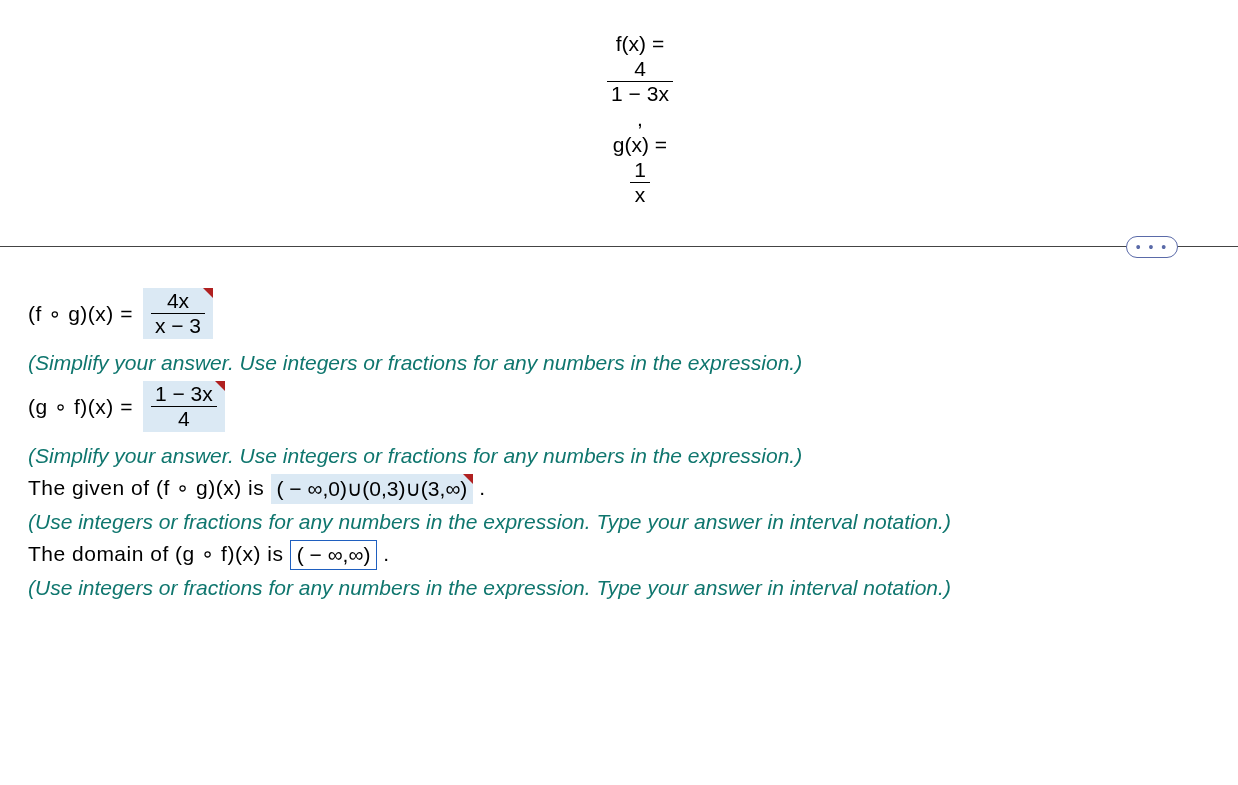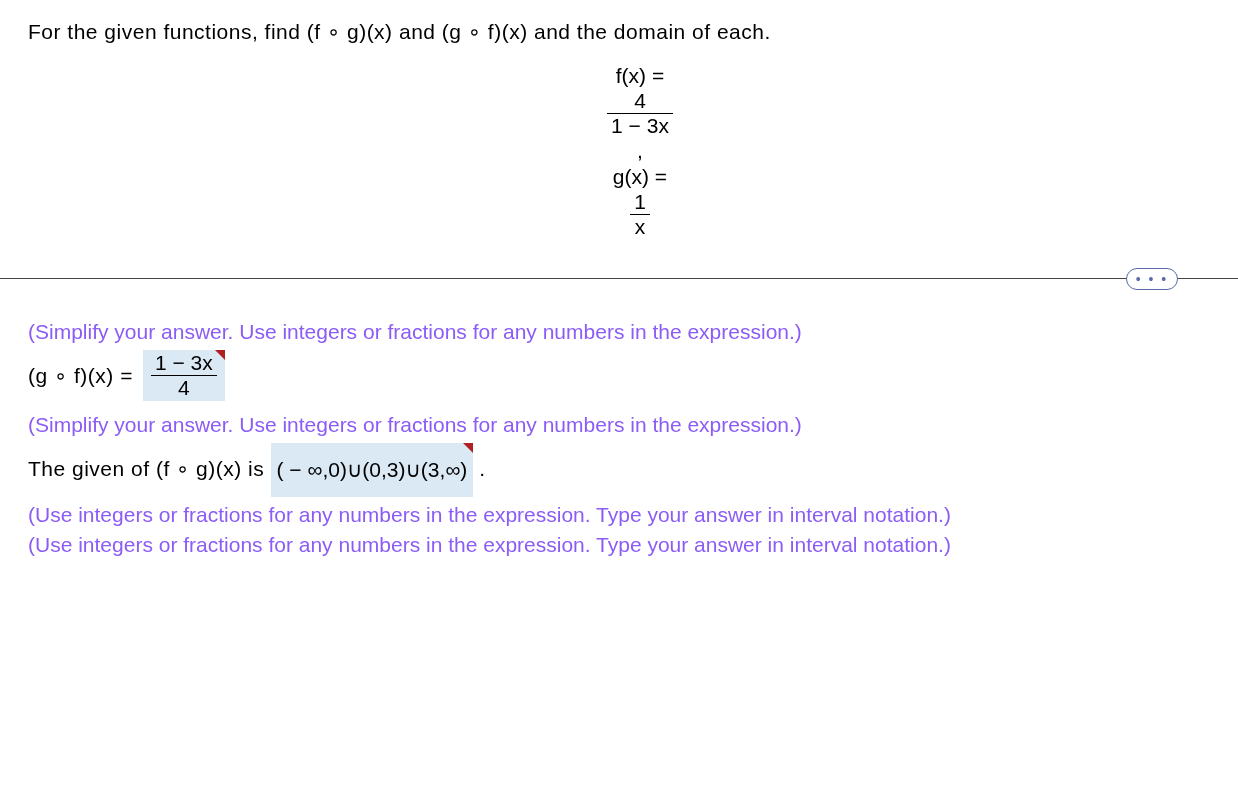--- a/index.html
+++ b/index.html
@@ -69,28 +69,29 @@
     justify-content: center;
     color: #5a6aa8;
     font-size: 14px;
     letter-spacing: 2px;
     cursor: pointer;
   }
   .answer-block {
     margin-bottom: 12px;
   }
   .instr {
-    color: #8b5cf6;
+    color: #0f766e;
     margin-bottom: 22px;
+    font-style: italic;
   }
   .answer-box {
     display: inline-block;
     vertical-align: middle;
     background: #dbe9f4;
-    padding: 15px 6px;
+    padding: 3px 6px;
     position: relative;
   }
   .answer-box.frac-box {
     padding: 2px 6px 2px 6px;
   }
   .answer-box .earmark {
     position: absolute;
     top: 0; right: 0;
     width: 0; height: 0;
     border-top: 10px solid #b02020;
@@ -110,23 +111,20 @@
   }
   .comp {
     letter-spacing: 0.5px;
   }
 </style>
 </head>
 <body>
 
 <div class="content">
 
-  <div class="question-stem">
-    <span class="comp">For the given functions, find (f ∘ g)(x) and (g ∘ f)(x) and the domain of each.</span>
-  </div>
 
   <div class="func-def eqline">
     <span>f(x) =</span>
     <span class="frac">
       <span class="num">4</span>
       <span class="den">1 − 3x</span>
     </span>
     <span>, </span>
     <span>g(x) =</span>
     <span class="frac">
@@ -137,20 +135,31 @@
 
   <div class="divider-row">
     <div class="divider"></div>
     <div class="pill">
       <span>• • •</span>
     </div>
   </div>
 
   <div class="answer-body">
 
+    <div class="answer-block eqline">
+      <span class="comp">(f ∘ g)(x) =</span>
+      <span style="width:6px"></span>
+      <span class="answer-box frac-box">
+        <span class="earmark"></span>
+        <span class="frac">
+          <span class="num">4x</span>
+          <span class="den">x − 3</span>
+        </span>
+      </span>
+    </div>
     <p class="instr">(Simplify your answer. Use integers or fractions for any numbers in the expression.)</p>
 
     <div class="answer-block eqline">
       <span class="comp">(g ∘ f)(x) =</span>
       <span style="width:6px"></span>
       <span class="answer-box frac-box">
         <span class="earmark"></span>
         <span class="frac">
           <span class="num">1 − 3x</span>
           <span class="den">4</span>
@@ -162,17 +171,24 @@
     <p class="mt">
       <span class="comp">The given of (f ∘ g)(x) is </span>
       <span class="answer-box">
         <span class="earmark"></span>
         <span>( − ∞,0)∪(0,3)∪(3,∞)</span>
       </span>
       <span>.</span>
     </p>
     <p class="instr">(Use integers or fractions for any numbers in the expression. Type your answer in interval notation.)</p>
 
+    <p class="mt">
+      <span class="comp">The domain of (g ∘ f)(x) is </span>
+      <span class="input-box">
+        <span>( − ∞,∞)</span>
+      </span>
+      <span>.</span>
+    </p>
     <p class="instr" style="margin-bottom:0">(Use integers or fractions for any numbers in the expression. Type your answer in interval notation.)</p>
 
   </div>
 
 </div>
 
 </body></html>

